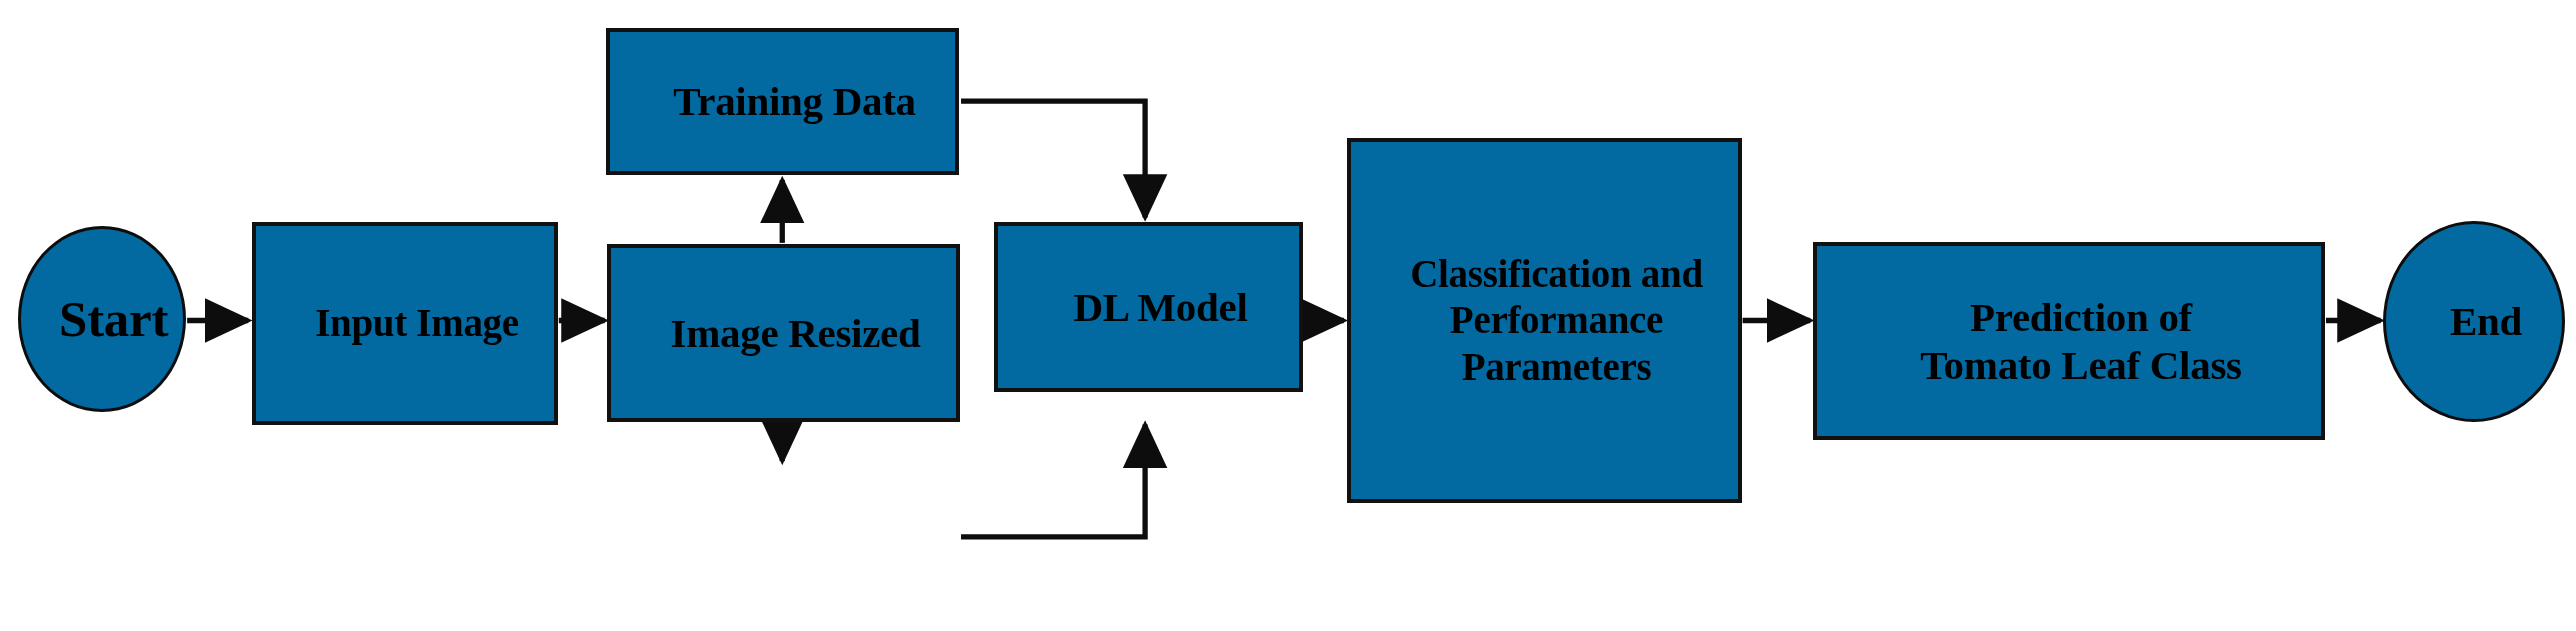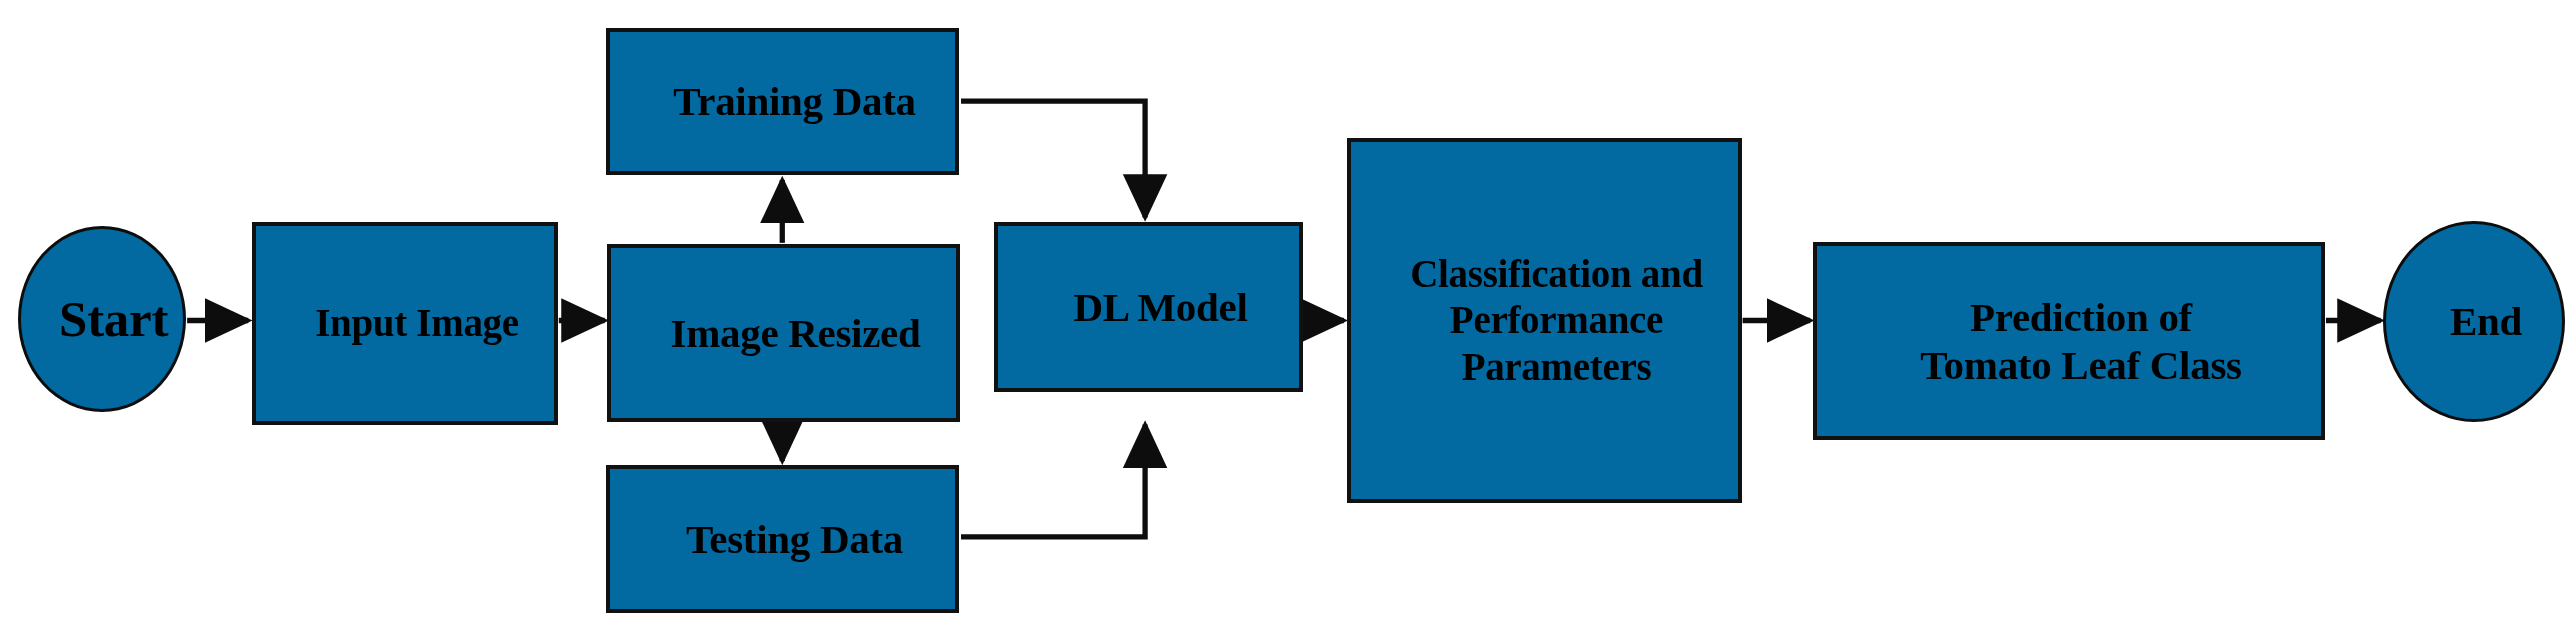--- a/index.html
+++ b/index.html
@@ -106,23 +106,20 @@
   </div>
 
   <div id="node-training" class="node box">
     <span class="node-label">Training Data</span>
   </div>
 
   <div id="node-resized" class="node box">
     <span class="node-label">Image Resized</span>
   </div>
 
-  <div id="node-testing" class="node box">
-    <span class="node-label">Testing Data</span>
-  </div>
 
   <div id="node-dl-model" class="node box">
     <span class="node-label">DL Model</span>
   </div>
 
   <div id="node-classif" class="node box">
     <span class="node-label">Classification and
 Performance
 Parameters</span>
   </div>

